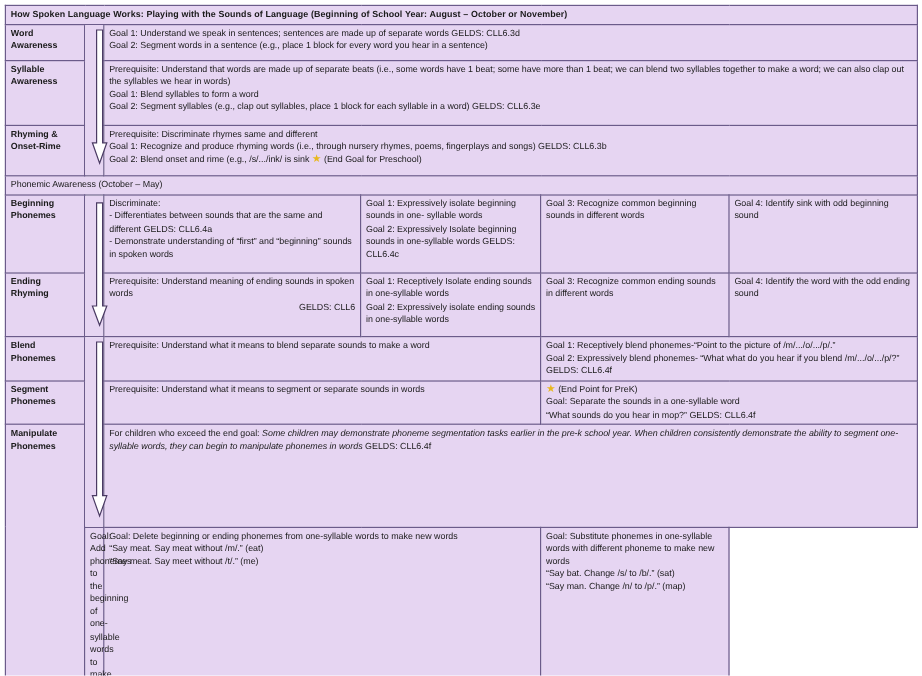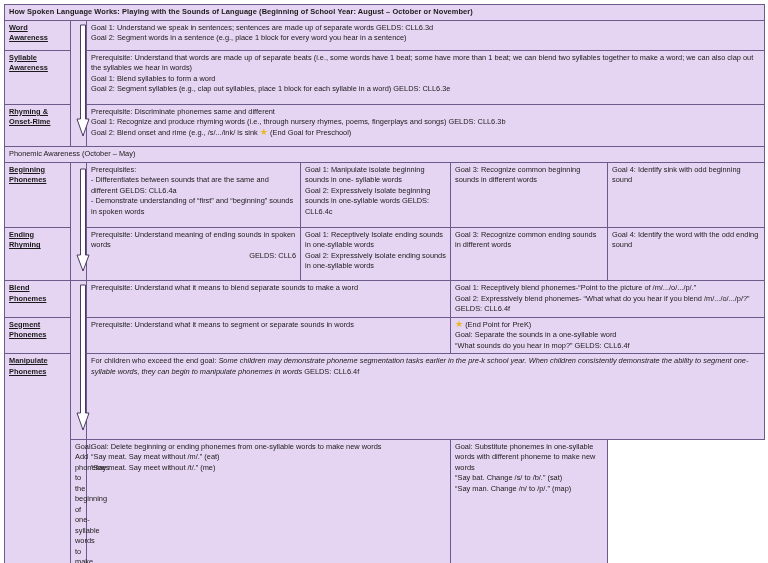--- a/index.html
+++ b/index.html
@@ -37,21 +37,20 @@
     padding:2px 5px;
   }
   .label-cell{
     width:66px;
     font-weight:bold;
     font-size:8px;
     background:#e6d5f2;
     padding-left:3px;
     padding-right:1px;
     line-height:1.5;
-    text-decoration:underline;
   }
   .arrow-cell{
     width:16px;
     background:#e6d5f2;
     padding:0;
     position:relative;
     border-left:1px solid #6b5b8a;
     border-right:1px solid #6b5b8a;
   }
   .body-cell{background:#e6d5f2;}
@@ -99,21 +98,21 @@
       <td colspan="4" class="body-cell">
         <p>Prerequisite: Understand that words are made up of separate beats (i.e., some words have 1 beat; some have more than 1 beat; we can blend two syllables together to make a word; we can also clap out the syllables we hear in words)</p>
         <p>Goal 1: Blend syllables to form a word</p>
         <p>Goal 2: Segment syllables (e.g., clap out syllables, place 1 block for each syllable in a word) GELDS: CLL6.3e</p>
       </td>
     </tr>
 
     <tr>
       <td class="label-cell">Rhyming &amp; Onset-Rime</td>
       <td colspan="4" class="body-cell">
-        <p>Prerequisite: Discriminate phonemes same and different</p>
+        <p>Prerequisite: Discriminate rhymes same and different</p>
         <p>Goal 1: Recognize and produce rhyming words (i.e., through nursery rhymes, poems, fingerplays and songs) GELDS: CLL6.3b</p>
         <p>
           <span>Goal 2: Blend onset and rime (e.g., /s/.../ink/ is sink</span>
           <span class="star">★</span>
           <b>(End Goal for Preschool)</b>
         </p>
       </td>
     </tr>
 
     <tr class="band-sub">
@@ -121,26 +120,26 @@
     </tr>
 
     <tr>
       <td class="label-cell">Beginning Phonemes</td>
       <td class="arrow-cell" rowspan="2">
         <svg width="16" height="100%" viewBox="0 0 16 110" preserveAspectRatio="none">
           <path d="M5.5 4 L10.5 4 L10.5 90 L14 90 L8 106 L2 90 L5.5 90 Z" fill="#ffffff" stroke="#4a3a63" stroke-width="1"></path>
         </svg>
       </td>
       <td class="body-cell">
-        <p><b>Prerequisites:</b></p>
+        <p><b>Discriminate:</b></p>
         <p>- Differentiates between sounds that are the same and different GELDS: CLL6.4a</p>
         <p>- Demonstrate understanding of “first” and “beginning” sounds in spoken words</p>
       </td>
       <td class="body-cell">
-        <p>Goal 1: Manipulate isolate beginning sounds in one- syllable words</p>
+        <p>Goal 1: Expressively isolate beginning sounds in one- syllable words</p>
         <p>Goal 2: Expressively Isolate beginning sounds in one-syllable words GELDS: CLL6.4c</p>
       </td>
       <td class="body-cell">
         <p>Goal 3: Recognize common beginning sounds in different words</p>
       </td>
       <td class="body-cell">
         <p>Goal 4: Identify sink with odd beginning sound</p>
       </td>
     </tr>
 

